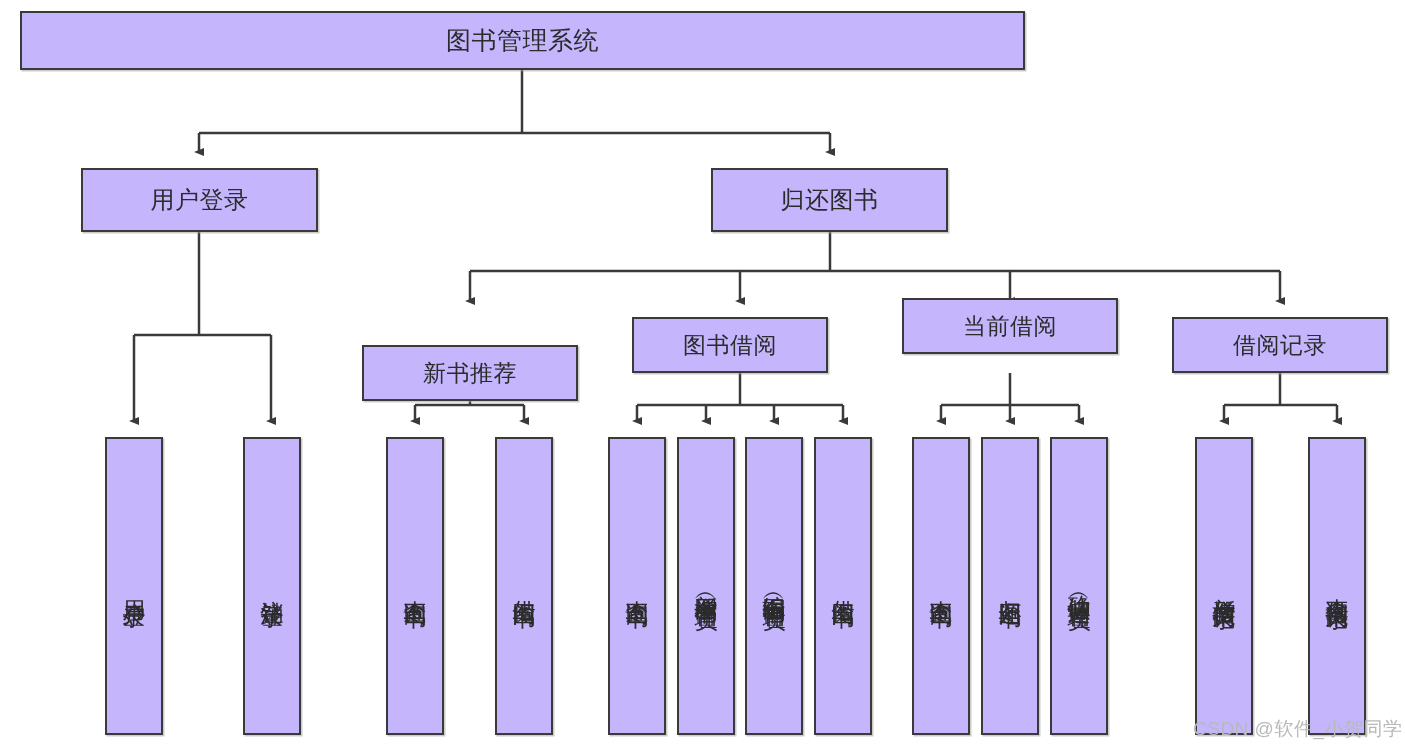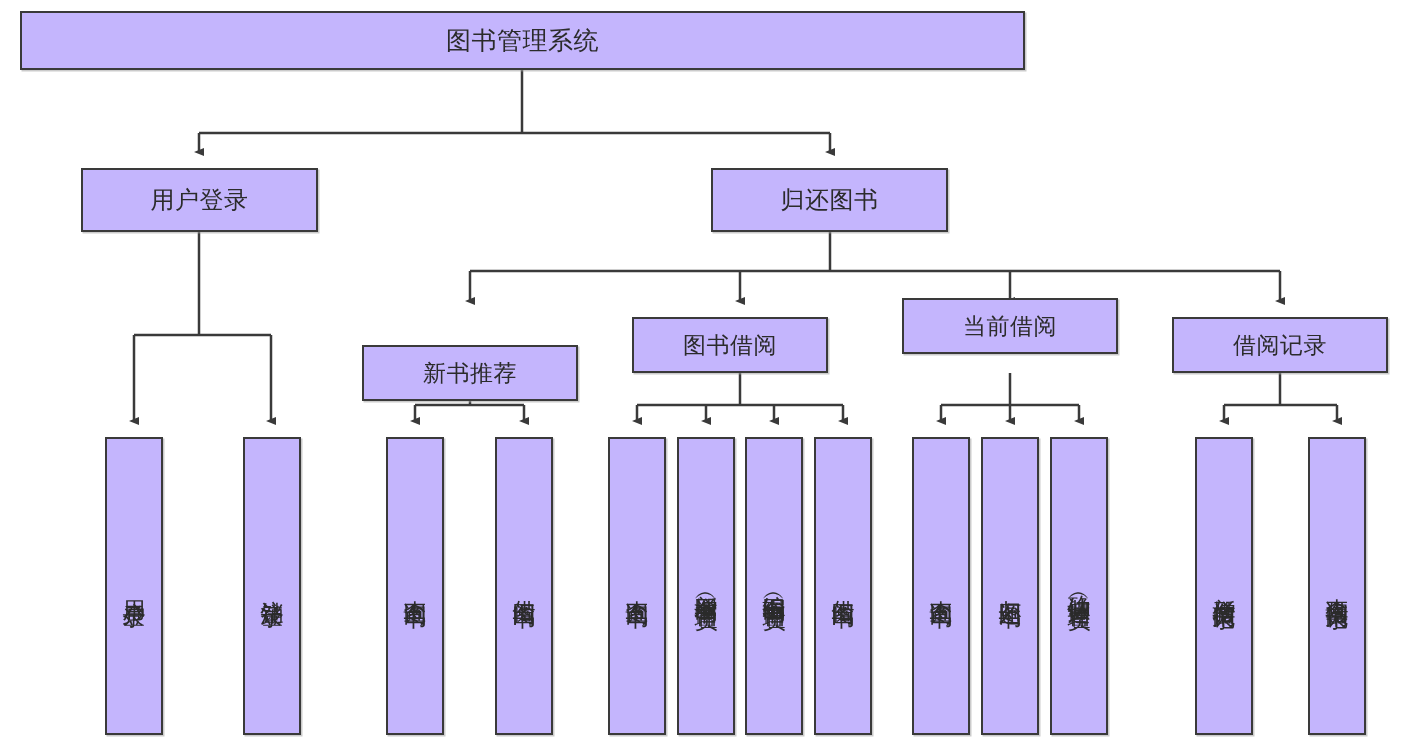--- a/index.html
+++ b/index.html
@@ -184,14 +184,15 @@
     <span class="node-label">确认归还（管理员）</span>
   </div>
 
   <div class="node leaf" style="left:1195px; top:437px; width:58px; height:298px;">
     <span class="node-label">新增借阅记录</span>
   </div>
   <div class="node leaf" style="left:1308px; top:437px; width:58px; height:298px;">
     <span class="node-label">查询借阅记录</span>
   </div>
 
+  <div class="watermark" style="left:1193px; top:716px;">CSDN @软件_小贺同学</div>
 
 </div>
 
 </body></html>

